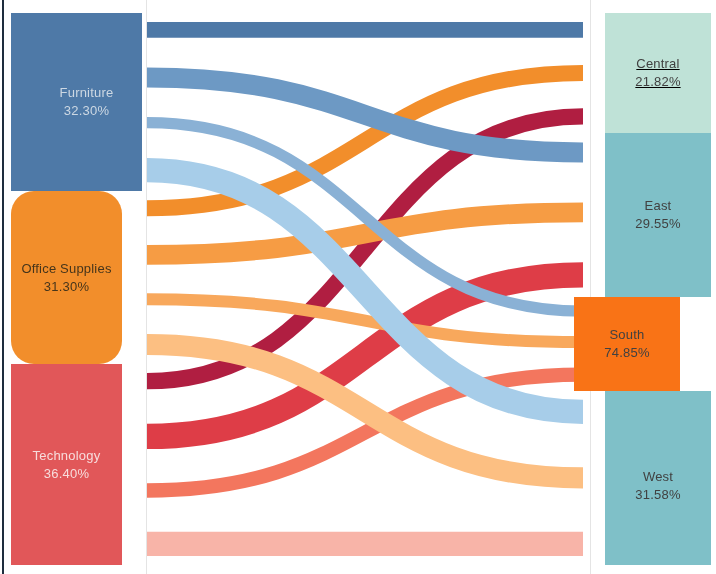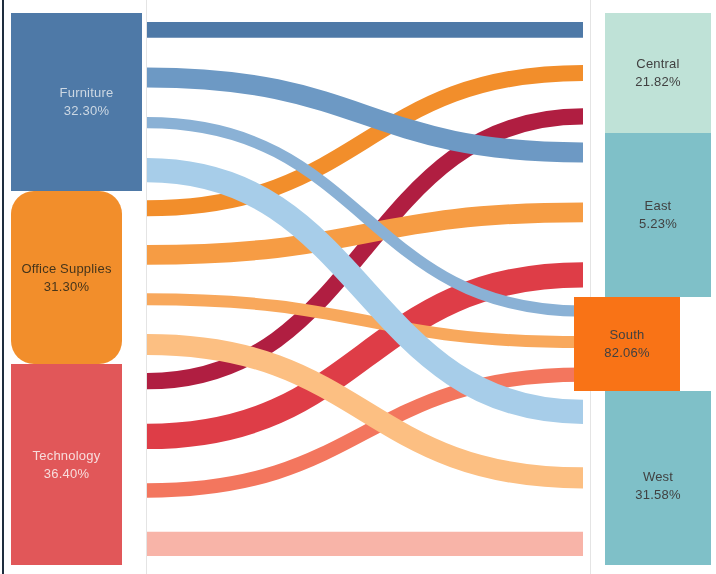--- a/index.html
+++ b/index.html
@@ -52,36 +52,36 @@
         </div>
       </div>
       <div class="node" style="left: 11px; top: 364.072px; width: 111px; height: 200.928px; background: rgb(225, 87, 89);">
         <div class="lbl" style="color: rgb(247, 220, 220);">
           <span>Technology</span>
           <span>36.40%</span>
         </div>
       </div>
     </div>
   <div id="right-col">
-      <div class="node" style="left: 605px; top: 13px; width: 106px; height: 120.446px; background: rgb(191, 226, 215);">
+      <div class="node" style="left: 605px; top: 13px; width: 106px; height: 120.446px; background: rgb(191, 226, 215); text-decoration: underline;">
         <div class="lbl" style="color: rgb(65, 65, 65);">
           <span>Central</span>
           <span>21.82%</span>
         </div>
       </div>
       <div class="node" style="left: 605px; top: 133.446px; width: 106px; height: 163.116px; background: rgb(127, 192, 200);">
         <div class="lbl" style="color: rgb(65, 65, 65);">
           <span>East</span>
-          <span>5.23%</span>
+          <span>29.55%</span>
         </div>
       </div>
       <div class="node" style="left: 574px; top: 296.562px; width: 106px; height: 94.116px; background: #f97316;">
         <div class="lbl" style="color: rgb(65, 65, 65);">
           <span>South</span>
-          <span>82.06%</span>
+          <span>74.85%</span>
         </div>
       </div>
       <div class="node" style="left: 605px; top: 390.678px; width: 106px; height: 174.322px; background: rgb(127, 192, 200);">
         <div class="lbl" style="color: rgb(65, 65, 65); margin-top: 16px;">
           <span>West</span>
           <span>31.58%</span>
         </div>
       </div>
     </div>
 </div>

